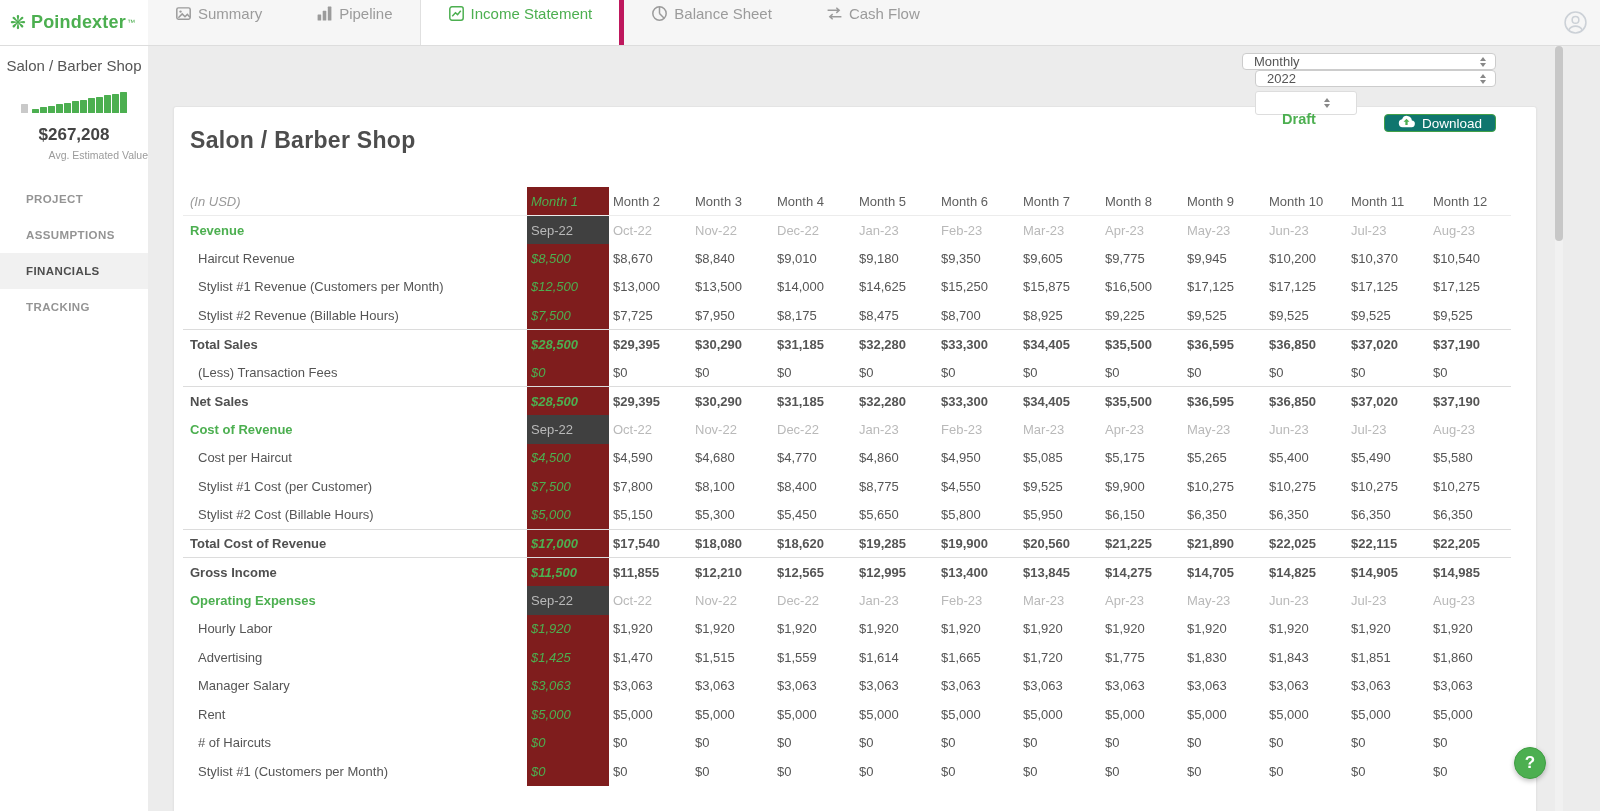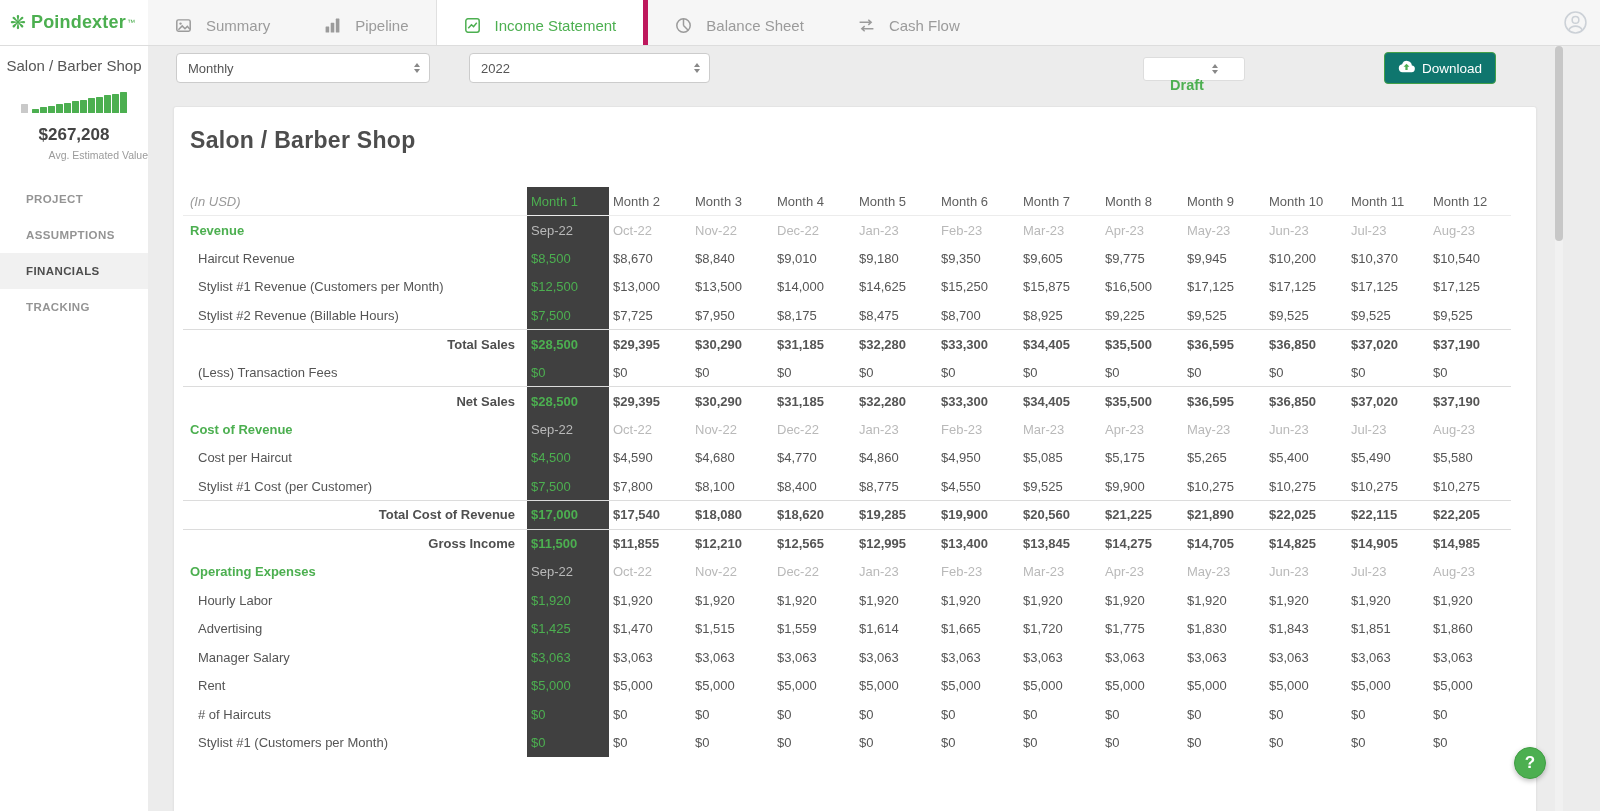--- a/index.html
+++ b/index.html
@@ -19,21 +19,21 @@
   }
   .logo-area {
     width:148px; background:#fff; display:flex; align-items:center;
     padding-left:10px; flex-shrink:0;
   }
   .logo-mark { color:#4caf50; font-size:19px; margin-right:5px; line-height:1; }
   .logo-text { color:#4caf50; font-size:18px; font-weight:700; letter-spacing:0.2px; }
   .logo-tm { color:#4caf50; font-size:8px; vertical-align:super; margin-left:1px; }
   .tabs { display:flex; align-items:stretch; }
   .tab {
-    display:flex; align-items:flex-end; gap:14px; padding:11px 27px;
+    display:flex; align-items:flex-start; gap:6px; padding:5px 27px;
     font-size:15px; color:#9b9b9b; cursor:pointer; position:relative;
   }
   .tab.active {
     background:#fff; color:#4caf50;
     border-left:1px solid #e0e0e0; border-right:5px solid #be185d;
   }
   .ticon { display:flex; align-items:center; }
   .user-wrap { position:absolute; right:12px; top:10px; }
 
   
@@ -55,22 +55,23 @@
   .sidebar-nav { margin-top:20px; }
   .nav-item {
     padding:12px 0 12px 26px; font-size:11.5px; font-weight:700;
     letter-spacing:0.4px; color:#949494; cursor:pointer;
   }
   .nav-item.active { background:#f1f1f1; color:#4d4d4d; }
 
   
   .main { position:absolute; top:46px; left:148px; width:1407px; height:765px; }
   .toolbar {
-    height:60px; display:flex; align-items:flex-start;
+    height:60px; display:flex; align-items:flex-end;
     padding:7px 59px 0 28px;
+    flex-direction:column;
   }
   .select-box {
     height:30px; background:#fff; border:1px solid #ccc; border-radius:4px;
     display:flex; align-items:center; justify-content:space-between;
     padding:0 9px 0 11px; font-size:13px; color:#555; cursor:pointer;
   }
   .select-period { width:254px; }
   .select-year { width:241px; margin-left:39px; }
   .arrows { display:flex; flex-direction:column; align-items:center; gap:2px; }
   .arrows .up {
@@ -107,24 +108,24 @@
   }
   table.fin { border-collapse:collapse; table-layout:fixed; font-size:13px; color:#555; }
   col.c-label { width:344px; }
   col.c-month { width:82px; }
   td { height:28.5px; vertical-align:middle; padding:0 4px 0 4px; white-space:nowrap; overflow:hidden; }
   td.lbl { padding-left:7px; }
   td.in-usd { font-style:italic; color:#9a9a9a; }
   td.mh { color:#5e5e5e; }
   td.sec-lbl { color:#4caf50; font-weight:700; }
   td.item-lbl { padding-left:15px; color:#555; }
-  td.tot-lbl { text-align:right; padding-right:12px; font-weight:700; color:#4f4f4f; }
+  td.tot-lbl { text-align:left; padding-right:12px; font-weight:700; color:#4f4f4f; }
   td.date { color:#b9b9b9; }
   td.val { color:#555; }
-  td.m1 { background:#404040; color:#4caf50; }
+  td.m1 { background:#7f1d1d; color:#4caf50;font-style:italic; }
   td.m1-date { background:#404040; }
   tr.head-row td { border-bottom:1px solid #ececec; }
   tr.total-row td { border-top:1px solid #dcdcdc; font-weight:700; }
 
   
   .scrollbar-track {
     position:absolute; left:1555px; top:46px; width:8px; height:765px;
     background:#f1f1f1; z-index:15;
   }
   .scrollbar-thumb {
@@ -445,20 +446,35 @@
             <td class="val">$8,400</td>
             <td class="val">$8,775</td>
             <td class="val">$4,550</td>
             <td class="val">$9,525</td>
             <td class="val">$9,900</td>
             <td class="val">$10,275</td>
             <td class="val">$10,275</td>
             <td class="val">$10,275</td>
             <td class="val">$10,275</td>
           </tr>
+          <tr class="item-row">
+            <td class="lbl item-lbl">Stylist #2 Cost (Billable Hours)</td>
+            <td class="val m1">$5,000</td>
+            <td class="val">$5,150</td>
+            <td class="val">$5,300</td>
+            <td class="val">$5,450</td>
+            <td class="val">$5,650</td>
+            <td class="val">$5,800</td>
+            <td class="val">$5,950</td>
+            <td class="val">$6,150</td>
+            <td class="val">$6,350</td>
+            <td class="val">$6,350</td>
+            <td class="val">$6,350</td>
+            <td class="val">$6,350</td>
+          </tr>
           <tr class="total-row">
             <td class="lbl tot-lbl">Total Cost of Revenue</td>
             <td class="val m1">$17,000</td>
             <td class="val">$17,540</td>
             <td class="val">$18,080</td>
             <td class="val">$18,620</td>
             <td class="val">$19,285</td>
             <td class="val">$19,900</td>
             <td class="val">$20,560</td>
             <td class="val">$21,225</td>

